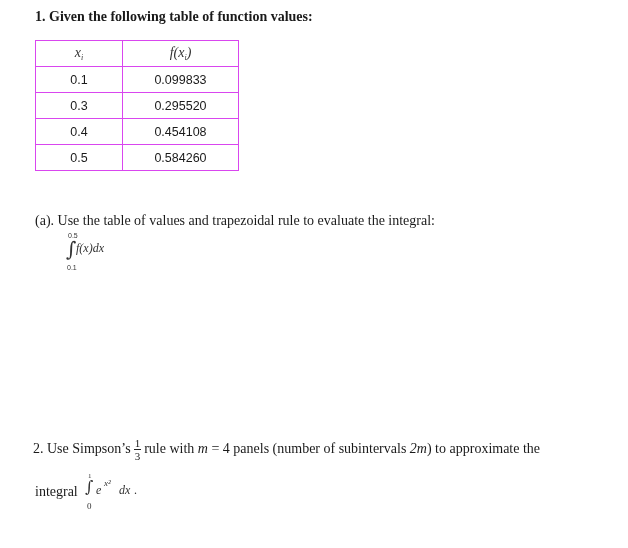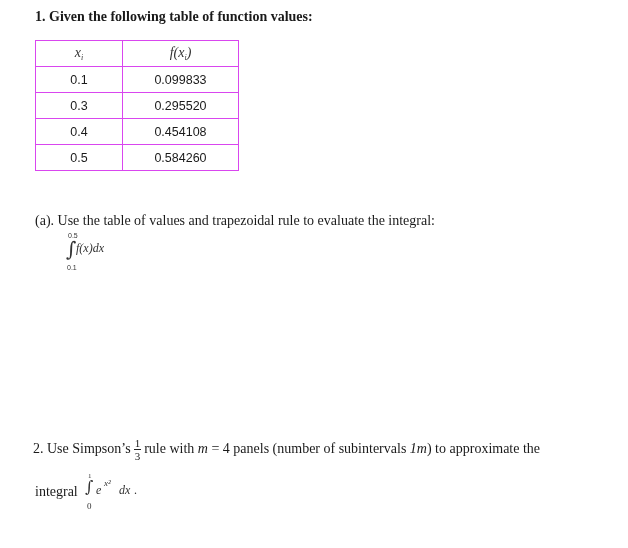--- a/index.html
+++ b/index.html
@@ -64,21 +64,21 @@
     <span class="lim" style="left:6px; top:0px;">0.5</span>
     <span class="intsign" style="left:4px; top:5px;">∫</span>
     <span class="integrand" style="left:14px; top:9px;">f(x)dx</span>
     <span class="lim" style="left:5px; top:32px;">0.1</span>
   </div>
 </div>
 
 <div>
   <div class="abs q-text" style="left:33px; top:437px;">
     <span>2.  Use Simpson’s</span><span class="frac"><span class="num">1</span><span class="den">3</span></span><span>rule with</span>
-    <span class="it">m</span><span> = </span><span>4</span><span> panels (number of subintervals </span><span class="it">1m</span><span>) to approximate the</span>
+    <span class="it">m</span><span> = </span><span>4</span><span> panels (number of subintervals </span><span class="it">2m</span><span>) to approximate the</span>
   </div>
 
   <div class="abs q-text" style="left:35px; top:484px;text-align:center;">integral</div>
 
   <div class="int-wrap" style="left:84px; top:472px; width:70px; height:40px; font-family:'Liberation Serif',serif;">
     <span class="lim" style="left:4px; top:0px;">1</span>
     <span class="intsign" style="left:1px; top:5px; font-size:16px;">∫</span>
     <span class="integrand" style="left:12px; top:11px;">e</span>
     <span class="integrand" style="left:20px; top:6px; font-size:9px;">x²</span>
     <span class="integrand" style="left:35px; top:11px;">dx</span>

